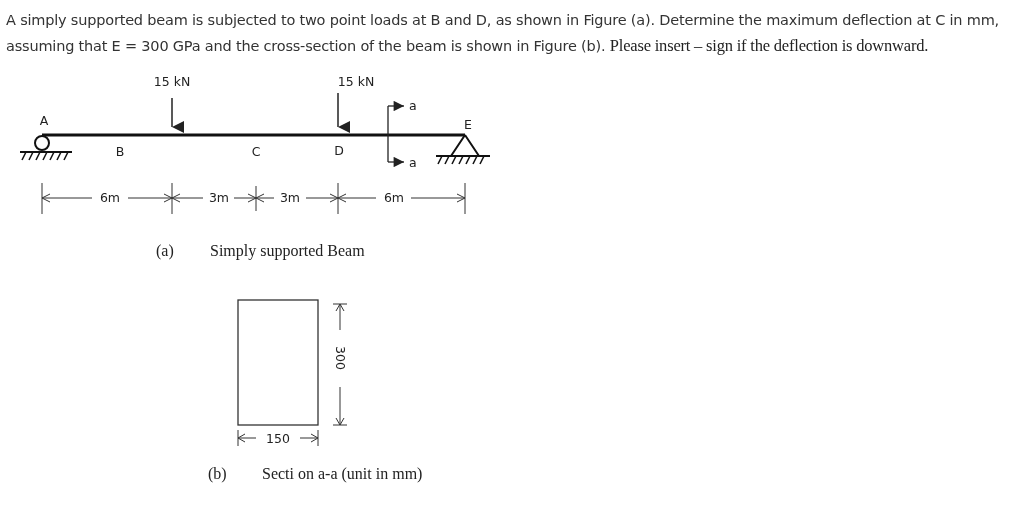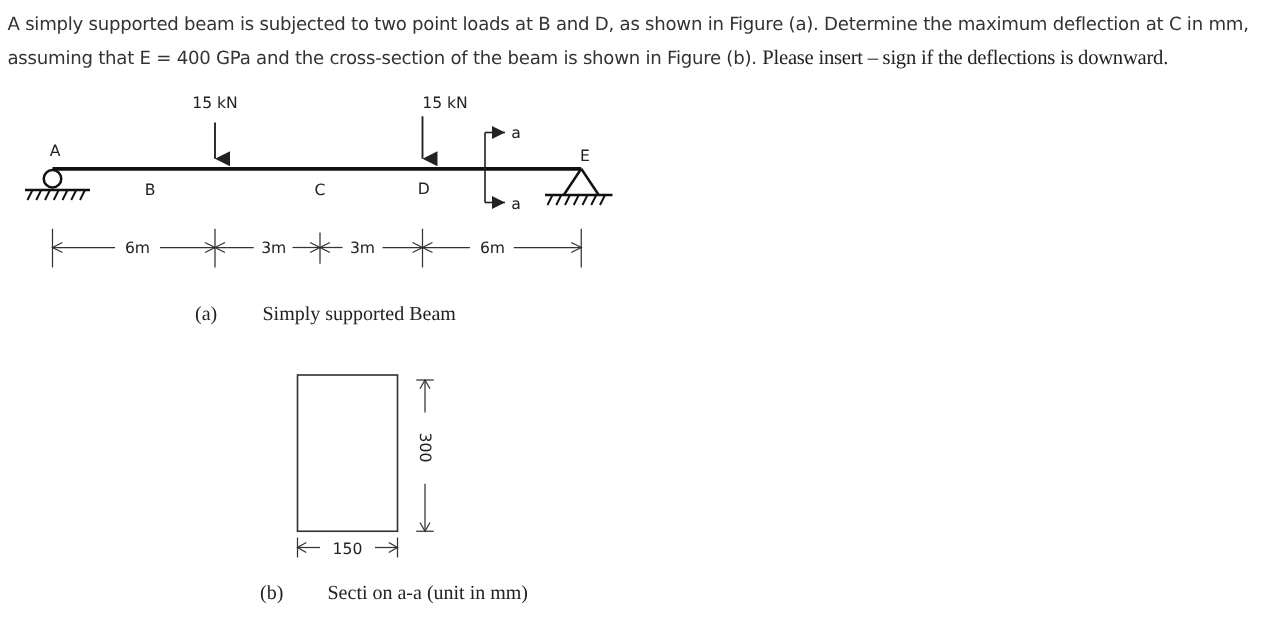--- a/index.html
+++ b/index.html
@@ -7,22 +7,22 @@
   .question { position: absolute; left: 6px; top: 8px; width: 1012px; font-size: 14.5px; line-height: 25px; color: #333; letter-spacing: -0.2px; }
   .question .serif { font-family: "Liberation Serif", serif; font-size: 16.5px; color: #222; }
   svg { position: absolute; left: 0; top: 0; }
   .lbl { font-family: "DejaVu Sans", sans-serif; font-size: 12.5px; fill: #222; }
   .cap { font-family: "Liberation Serif", serif; font-size: 16px; fill: #222; }
 </style>
 </head>
 <body>
 
 <div class="question">
-  <span>A simply supported beam is subjected to two point loads at B and D, as shown in Figure (a). Determine the maximum deflection at C in mm, assuming that E = 400 GPa and the cross-section of the beam is shown in Figure (b).</span>
-  <span class="serif">Please insert – sign if the deflections is downward.</span>
+  <span>A simply supported beam is subjected to two point loads at B and D, as shown in Figure (a). Determine the maximum deflection at C in mm, assuming that E = 300 GPa and the cross-section of the beam is shown in Figure (b).</span>
+  <span class="serif">Please insert – sign if the deflection is downward.</span>
 </div>
 
 <svg width="1024" height="508" viewBox="0 0 1024 508">
   <defs>
     <marker id="arrowDown" viewBox="0 0 10 10" refX="5" refY="10" markerWidth="8" markerHeight="10" orient="auto">
       <path d="M0,0 L10,0 L5,10 z" fill="#222"></path>
     </marker>
     <marker id="arrowRight" viewBox="0 0 10 10" refX="10" refY="5" markerWidth="9" markerHeight="8" orient="auto">
       <path d="M0,0 L10,5 L0,10 z" fill="#222"></path>
     </marker>

